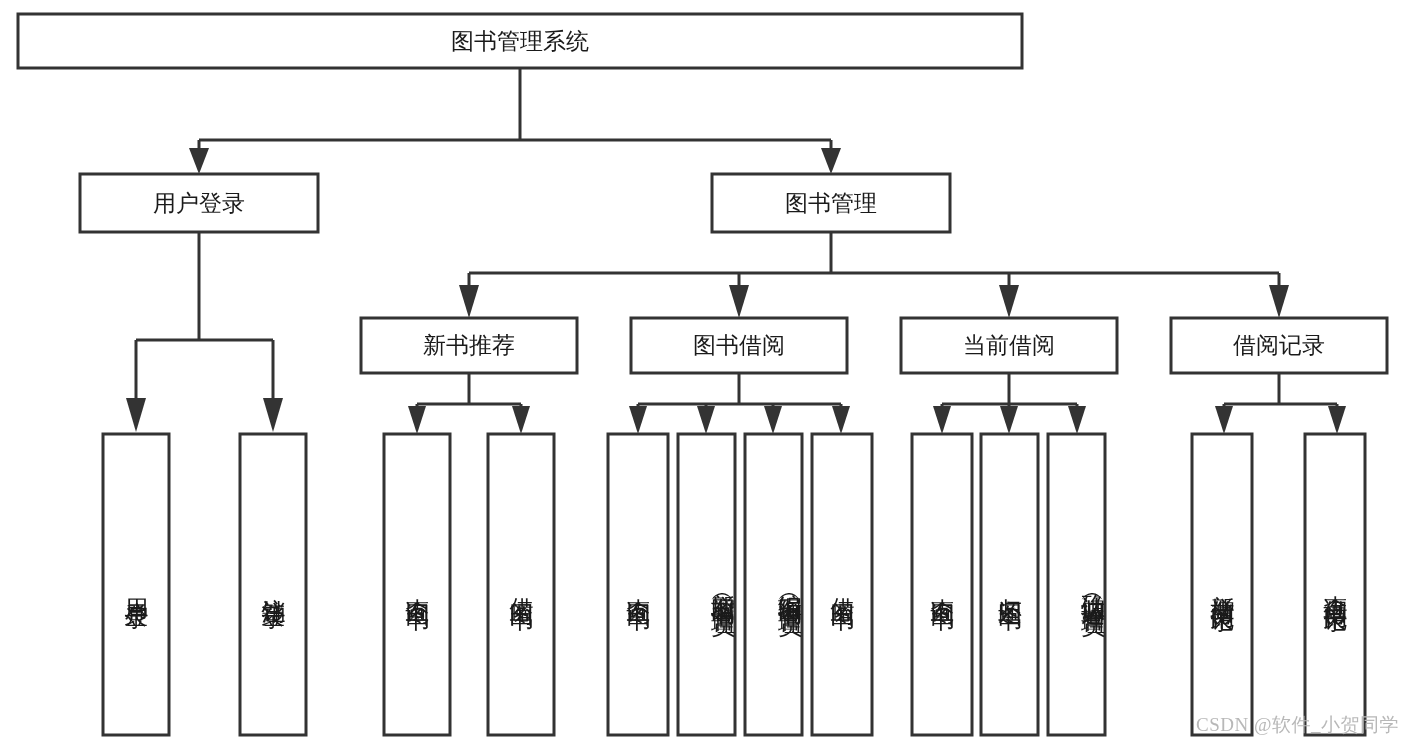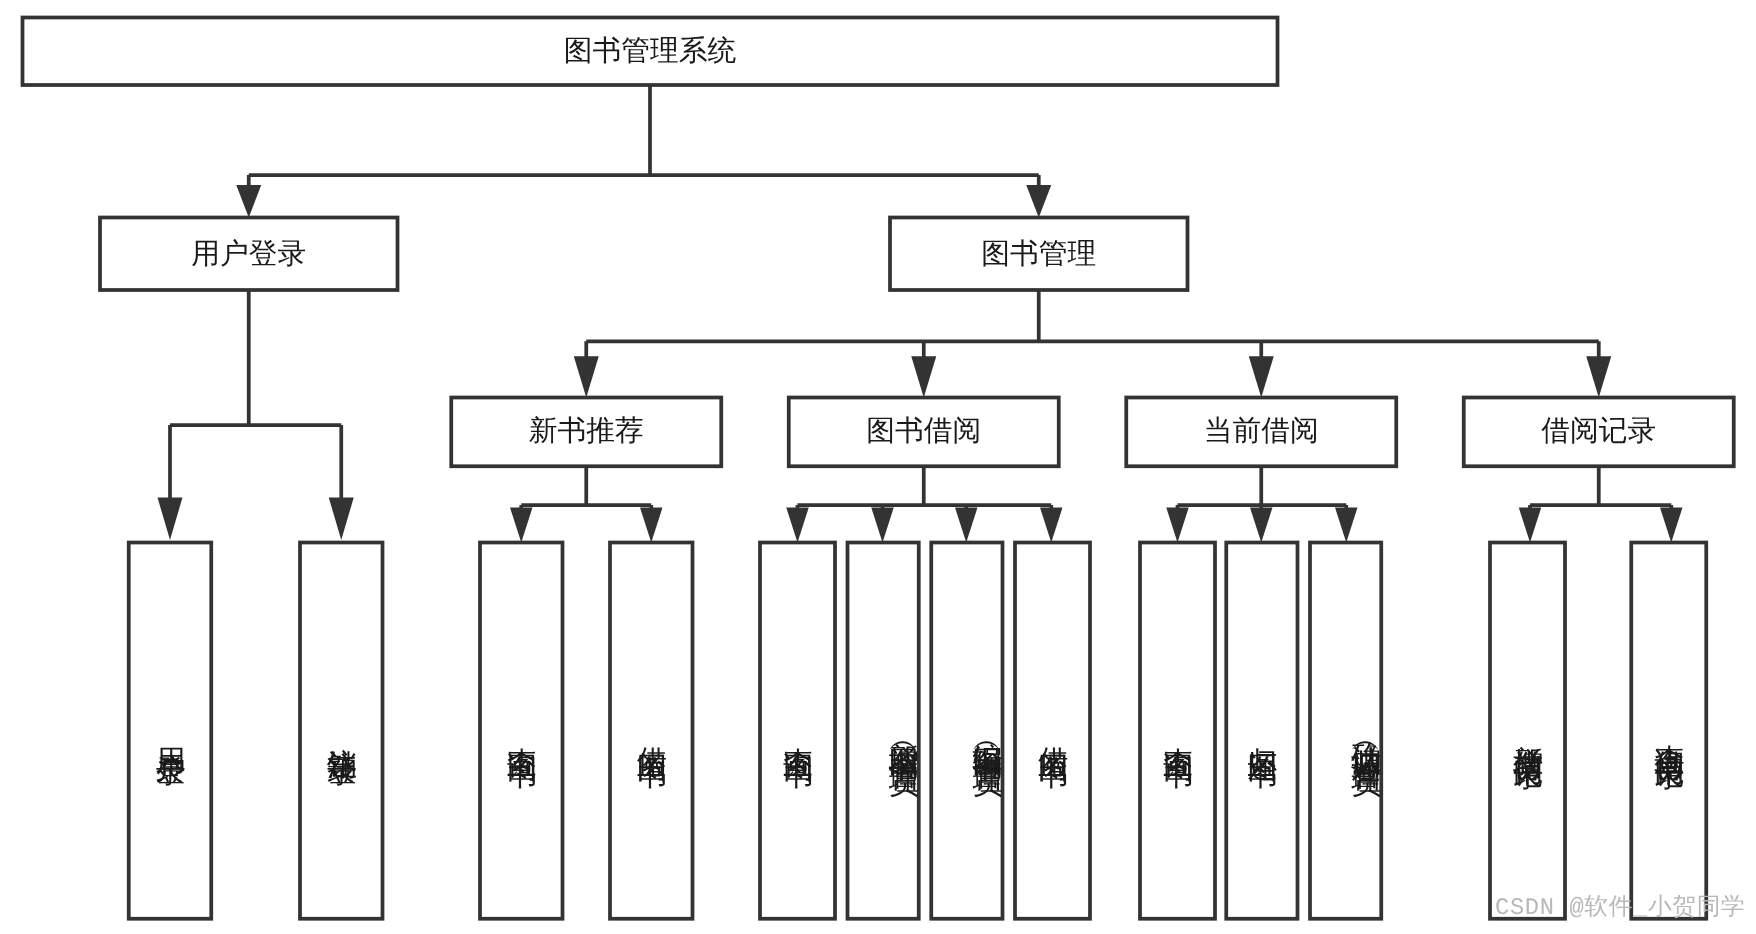--- a/index.html
+++ b/index.html
@@ -60,21 +60,21 @@
     letter-spacing: 3px;
     text-align: center;
     white-space: nowrap;
     pointer-events: none;
   }
   .vlabel-inner {
     display: block;
   }
   .watermark {
     position: absolute;
-    font-family: Liberation Mono, monospace;
+    font-family: Liberation Serif, serif;
     font-size: 19px;
     color: #b8b8b8;
     white-space: nowrap;
     left: 1196px;
     top: 712px;
     letter-spacing: 0.5px;
   }
 </style>
 </head>
 <body>

